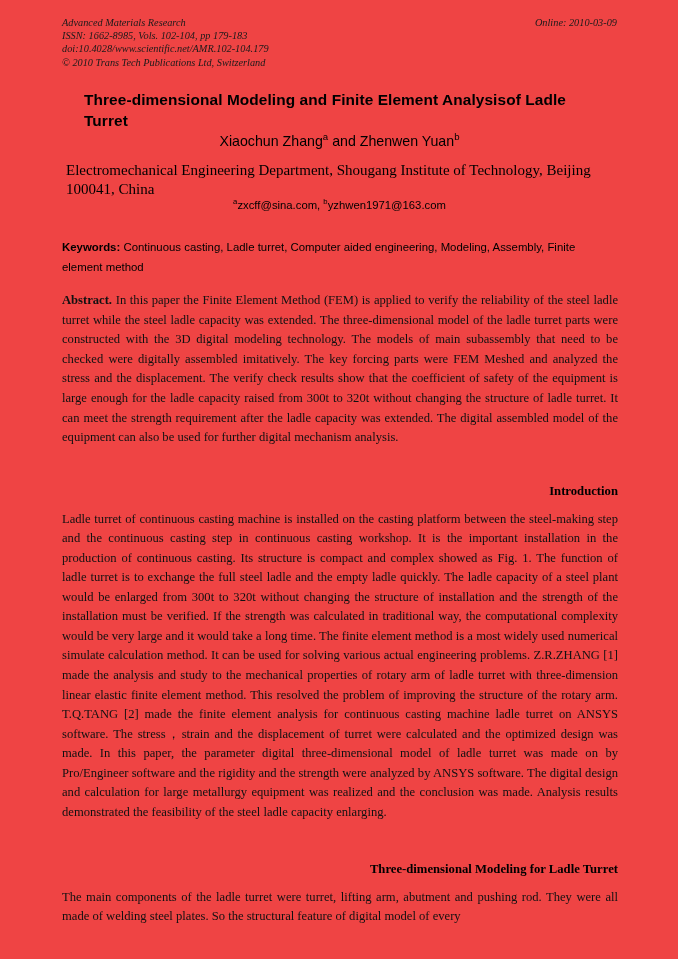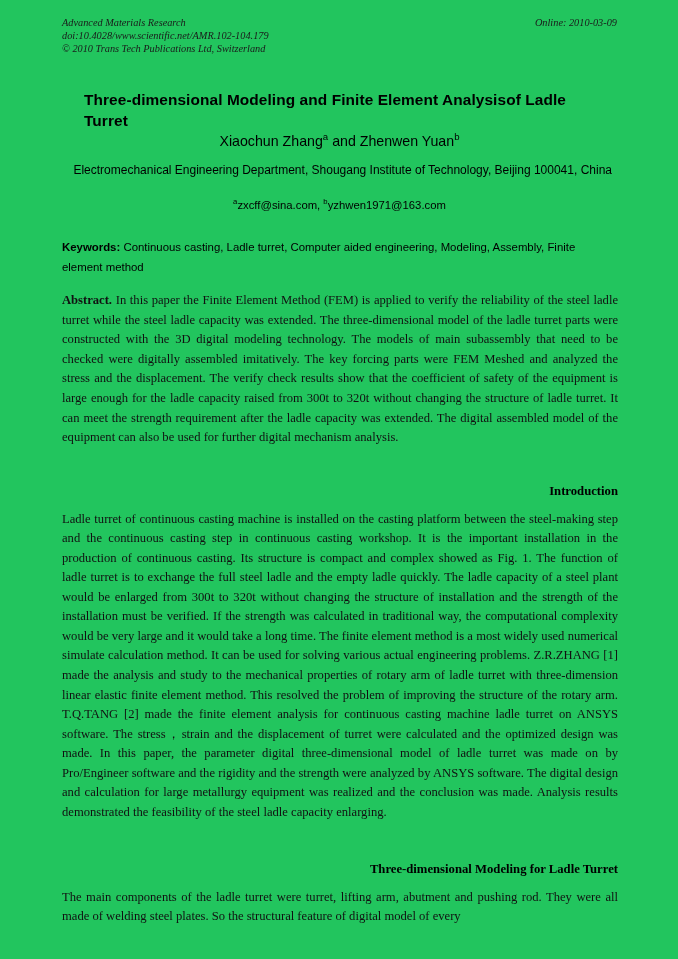--- a/index.html
+++ b/index.html
@@ -15,21 +15,21 @@
     font-family: "Liberation Serif", "DejaVu Serif", serif;
     color: #1a1a1a;
     -webkit-font-smoothing: antialiased;
   }
   .page {
     position: relative;
     width: 678px;
     height: 959px;
     box-sizing: border-box;
     padding: 0;
-    background: #22c55e;
+    background: #ef4444;
   }
 
   
   .masthead {
     position: absolute;
     left: 62px;
     top: 16px;
     right: 61px;
   }
   .masthead-row {
@@ -77,23 +77,23 @@
     font-family: Liberation Sans, sans-serif;
     font-size: 14.2px;
     line-height: 20px;
     color: #000;
   }
   .affiliation {
     position: absolute;
     left: 66px;
     right: 66px;
     top: 161px;
-    text-align: right;
-    font-family: Liberation Sans, sans-serif;
-    font-size: 12px;
+    text-align: left;
+    font-family: Liberation Serif, serif;
+    font-size: 15px;
     line-height: 18.5px;
     color: #000;
   }
   .emails {
     position: absolute;
     left: 62px;
     right: 61px;
     top: 197px;
     text-align: center;
     font-family: "Liberation Sans", "DejaVu Sans", sans-serif;
@@ -168,20 +168,21 @@
   #sec-model-heading { top: 850px; }
   #par-model        { top: 875px; }
 </style>
 </head>
 <body>
 
 <div class="page">
 
   <div class="masthead">
     <div class="masthead-row">Advanced Materials Research</div>
+    <div class="masthead-row">ISSN: 1662-8985, Vols. 102-104, pp 179-183</div>
     <div class="masthead-row">doi:10.4028/www.scientific.net/AMR.102-104.179</div>
     <div class="masthead-row">© 2010 Trans Tech Publications Ltd, Switzerland</div>
     <div class="masthead-online">Online: 2010-03-09</div>
   </div>
 
   <h1 class="title">Three-dimensional Modeling and Finite Element Analysisof Ladle Turret</h1>
 
   <div class="authors">
     <span>Xiaochun Zhang</span><sup>a</sup><span> and </span><span>Zhenwen Yuan</span><sup>b</sup>
   </div>

